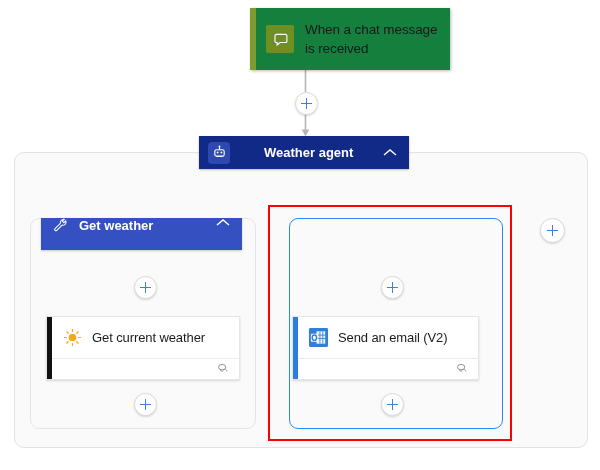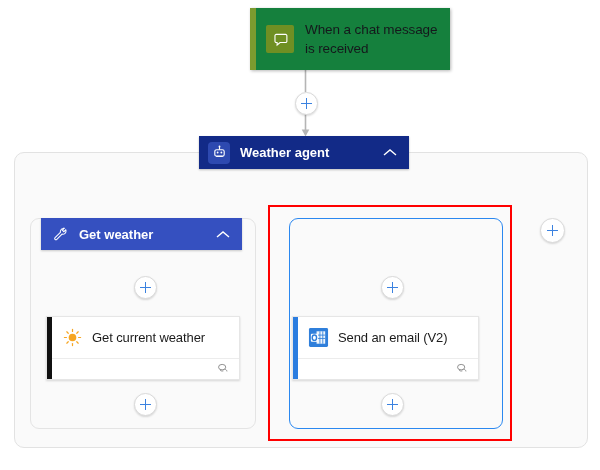--- a/index.html
+++ b/index.html
@@ -34,20 +34,21 @@
   .agent-area{
     position:absolute;left:14px;top:152px;width:572px;height:294px;
     border:1px solid #e2e2e2;border-radius:10px;background:#fafafa;
   }
 
   
   .agent-node{
     position:absolute;left:199px;top:136px;width:210px;height:33px;
     background:#122a87;display:flex;align-items:center;
     box-shadow:0 1px 2px rgba(0,0,0,.25);
+    gap:24px;
   }
   .agent-node .ico{
     width:22px;height:22px;margin-left:9px;background:#2d49b0;border-radius:4px;
     display:flex;align-items:center;justify-content:center;flex:0 0 22px;
   }
   .agent-node .label{
     color:#fff;font-size:13px;font-weight:bold;margin-left:10px;flex:1;
   }
   .chev{margin-right:12px;display:flex;align-items:center;}
 
@@ -59,21 +60,21 @@
   .group.right{left:289px;top:218px;width:212px;height:209px;border:1.6px solid #2b88f0;}
 
   
   .annotation{
     position:absolute;left:268px;top:205px;width:244px;height:236px;
     border:2.6px solid #ff0000;box-sizing:border-box;
   }
 
   
   .branch-head{
-    position:absolute;height:32px;display:flex;align-items:center;
+    position:absolute;height:32px;display:flex;align-items:flex-start;
     background:#3550c0;box-shadow:0 1px 2px rgba(0,0,0,.2);
   }
   .branch-head.left{left:41px;top:218px;width:201px;}
   .branch-head.right{left:298px;top:218px;width:183px;border:2.4px solid #2b88f0;height:27px;}
   .branch-head .wrench{margin-left:12px;display:flex;align-items:center;}
   .branch-head .label{color:#fff;font-size:13px;font-weight:bold;margin-left:11px;flex:1;}
 
   
   .action{
     position:absolute;background:#fff;border:1px solid #e6e6e6;

